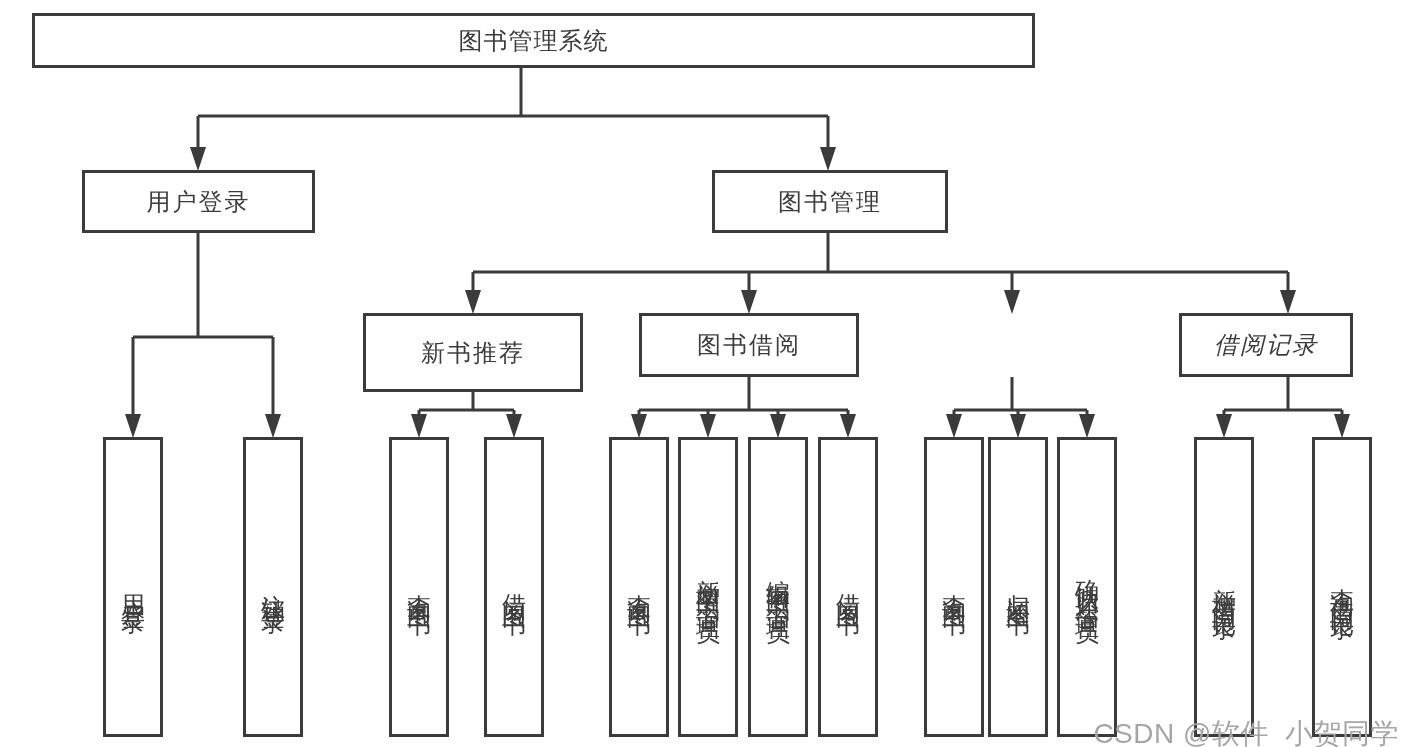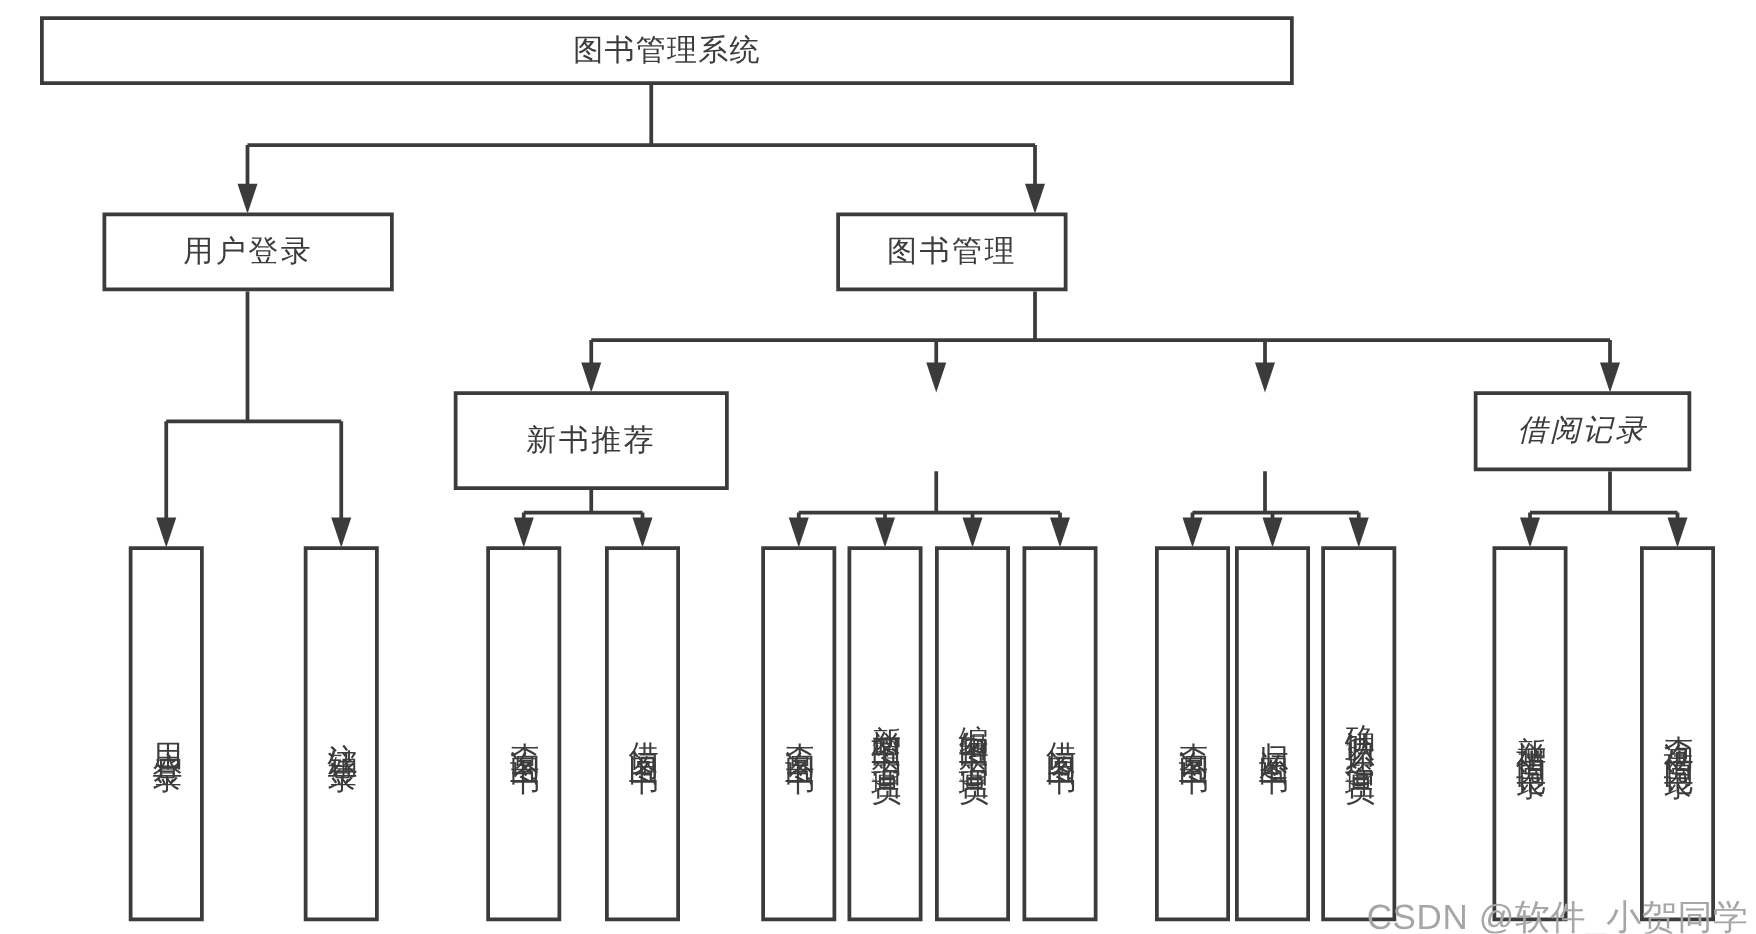--- a/index.html
+++ b/index.html
@@ -111,26 +111,29 @@
     <polygon points="1334,414 1350,414 1342,438"></polygon>
   </svg>
 
   <div class="box h-box root-box" style="left:20px; top:13px; width:1003px; height:55px;margin-left:12px;">
     <span>图书管理系统</span>
   </div>
 
   <div class="box h-box" style="left:82px; top:170px; width:233px; height:63px;">
     <span>用户登录</span>
   </div>
-  <div class="box h-box" style="left:669px; top:170px; width:185px; height:63px;">
+  <div class="box h-box" style="left:712px; top:170px; width:236px; height:63px;">
     <span>图书管理</span>
   </div>
 
   <div class="box h-box" style="left:363px; top:313px; width:220px; height:79px;">
     <span>新书推荐</span>
+  </div>
+  <div class="box h-box" style="left:639px; top:313px; width:220px; height:64px;">
+    <span>图书借阅</span>
   </div>
   <div class="box h-box" style="left:1179px; top:313px; width:174px; height:64px;font-style:italic;">
     <span>借阅记录</span>
   </div>
 
   <div class="box leaf" style="left:103px; top:437px; width:60px; height:300px;">
     <span>用户登录</span>
   </div>
   <div class="box leaf" style="left:243px; top:437px; width:60px; height:300px;">
     <span>注销登录</span>

